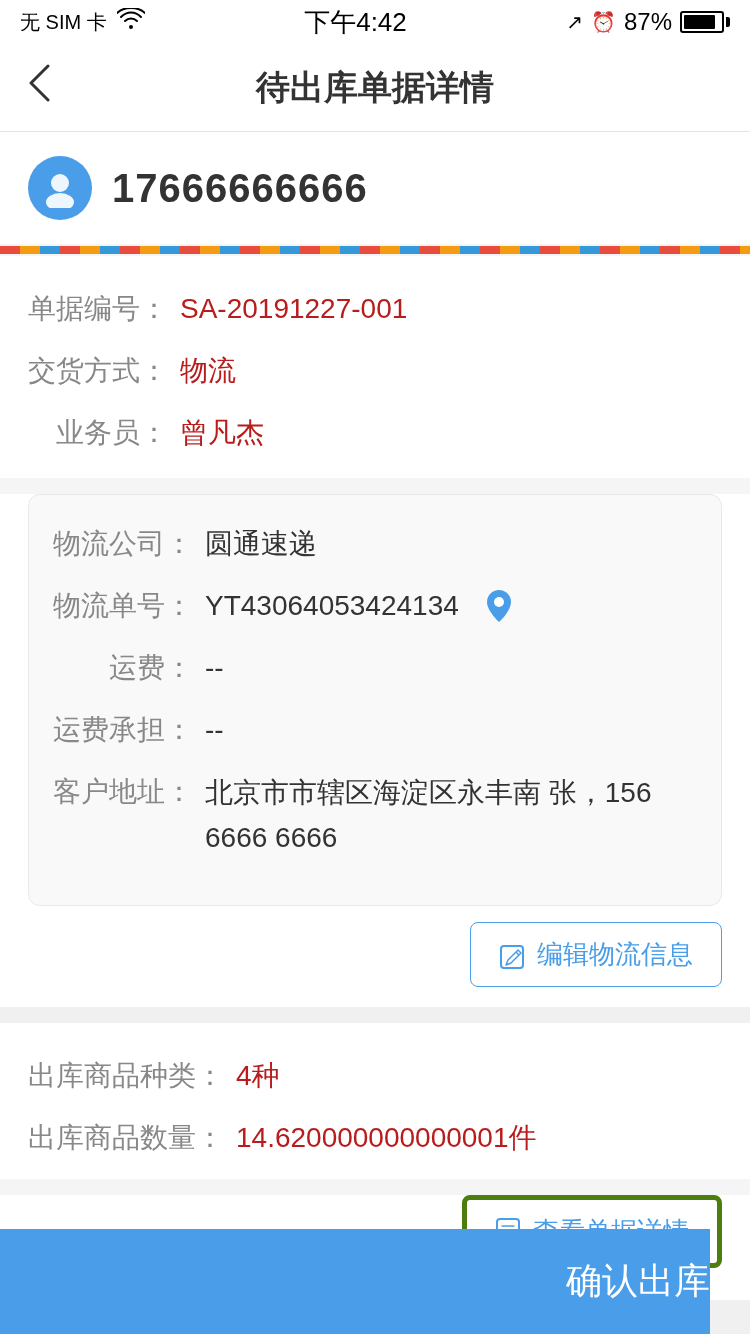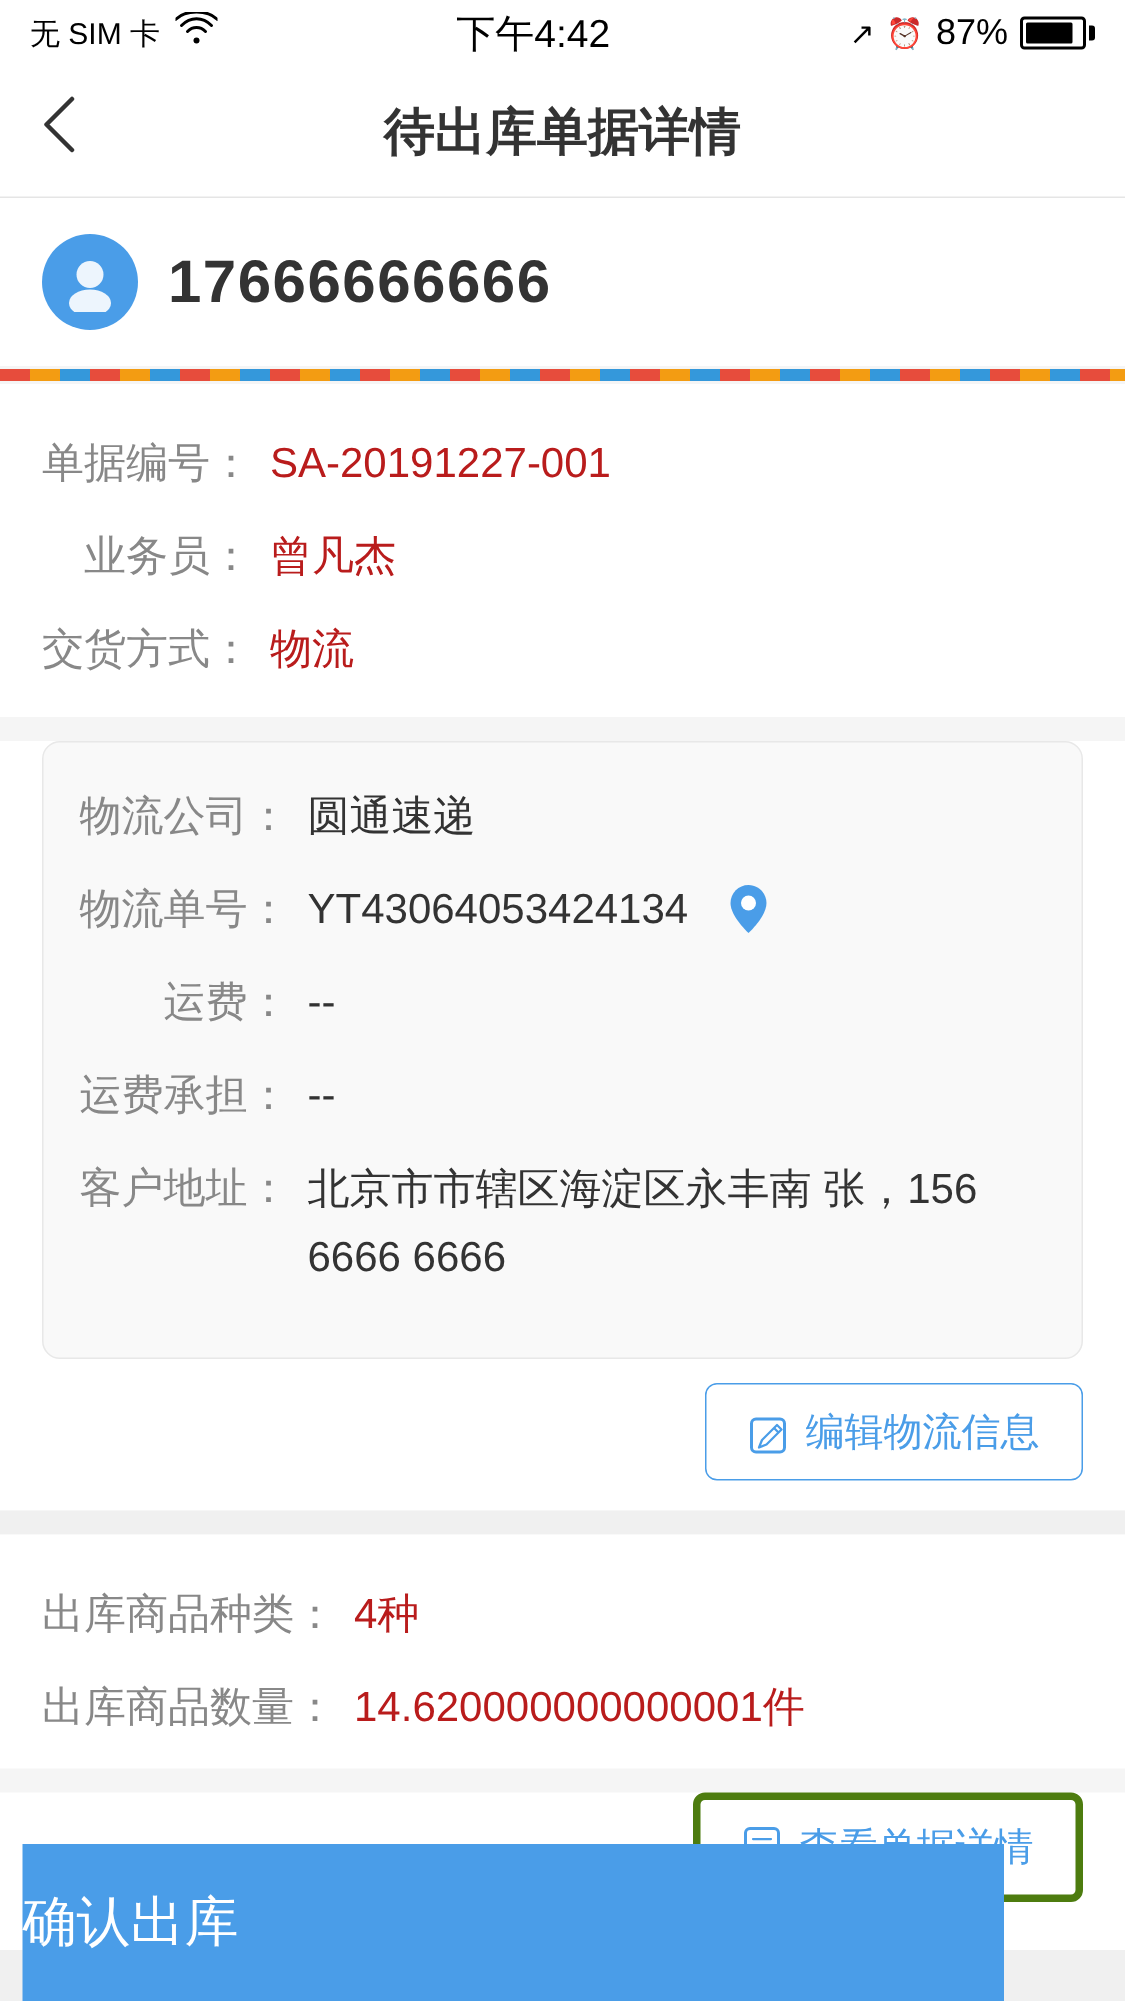--- a/index.html
+++ b/index.html
@@ -220,27 +220,27 @@
     
     .bottom-area {
       background: #f0f0f0;
       flex: 1;
       min-height: 200px;
     }
     
     .confirm-btn-wrap {
       position: fixed;
       bottom: 0;
-      left: 15px;
-      width: 654px;
+      left: 0;
+      width: 710px;
       background: #4a9de8;
       padding: 28px 0;
       display: flex;
       align-items: center;
-      justify-content: flex-start;
+      justify-content: flex-end;
     }
     .confirm-btn {
       color: #fff;
       font-size: 36px;
       font-weight: 500;
       background: none;
       border: none;
       cursor: pointer;
     }
     
@@ -324,26 +324,26 @@
 </div>
 
 <div class="dashed-divider"></div>
 
 <div class="info-section">
   <div class="info-row">
     <span class="info-label">单据编号：</span>
     <span class="info-value">SA-20191227-001</span>
   </div>
   <div class="info-row">
+    <span class="info-label">交货方式：</span>
+    <span class="info-value">物流</span>
+  </div>
+  <div class="info-row">
     <span class="info-label">业务员：</span>
     <span class="info-value">曾凡杰</span>
-  </div>
-  <div class="info-row">
-    <span class="info-label">交货方式：</span>
-    <span class="info-value">物流</span>
   </div>
 </div>
 
 <div style="background:#fff; padding: 0 0 0 0;">
   <div class="logistics-card">
     <div class="logistics-row">
       <span class="logistics-label">物流公司：</span>
       <span class="logistics-value">圆通速递</span>
     </div>
     <div class="logistics-row">

